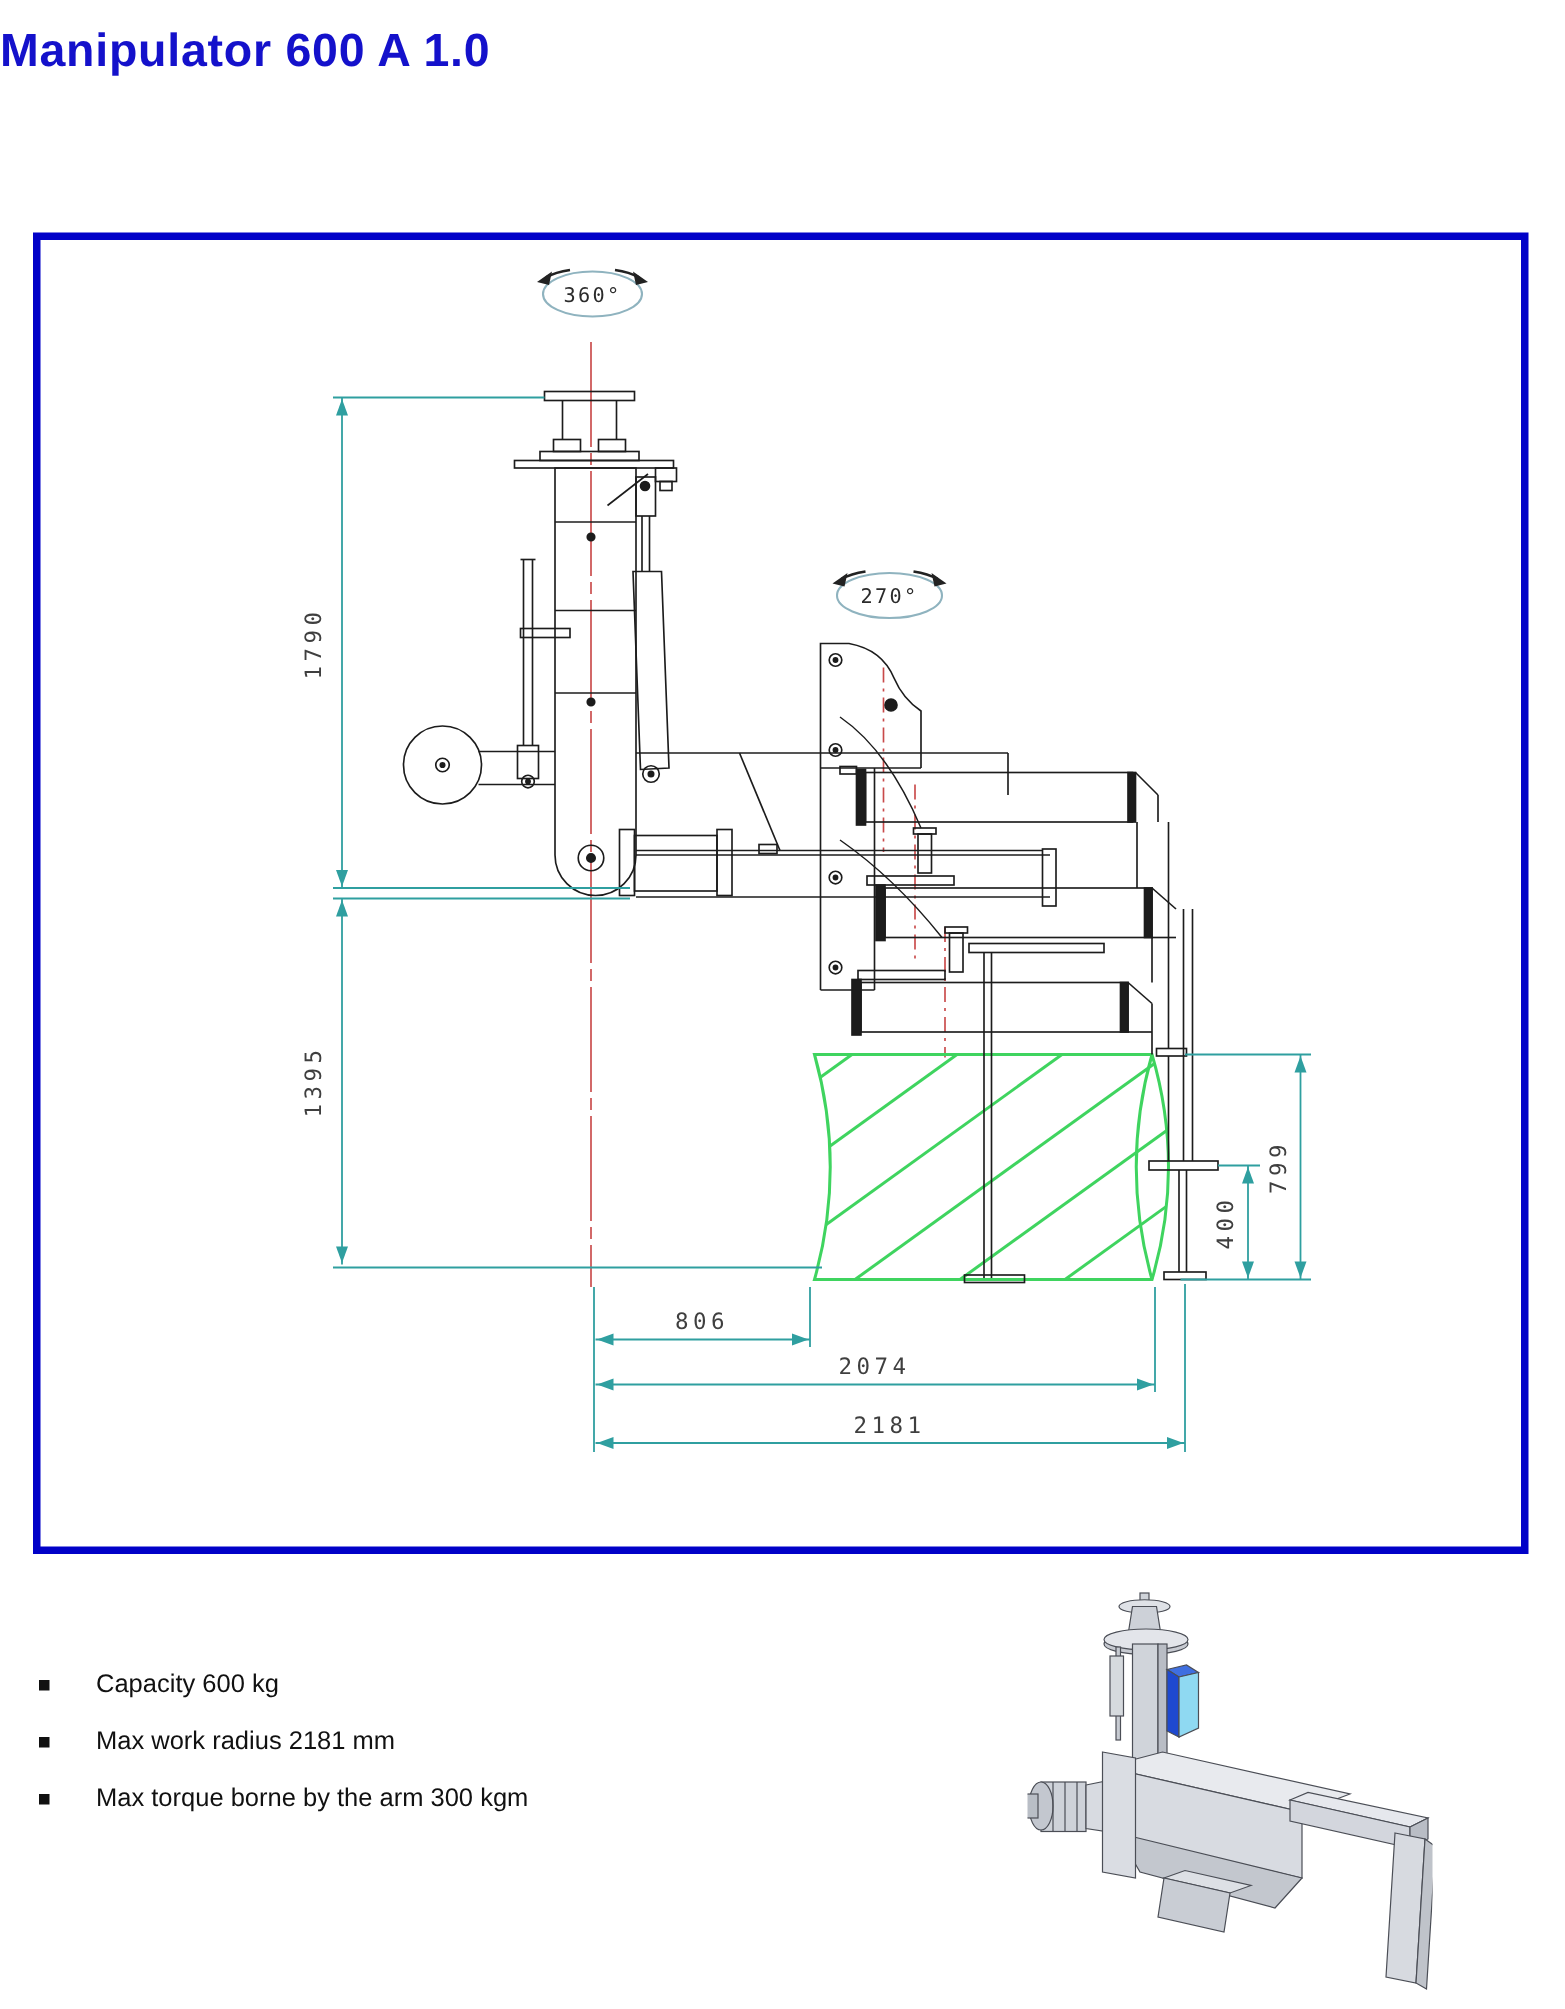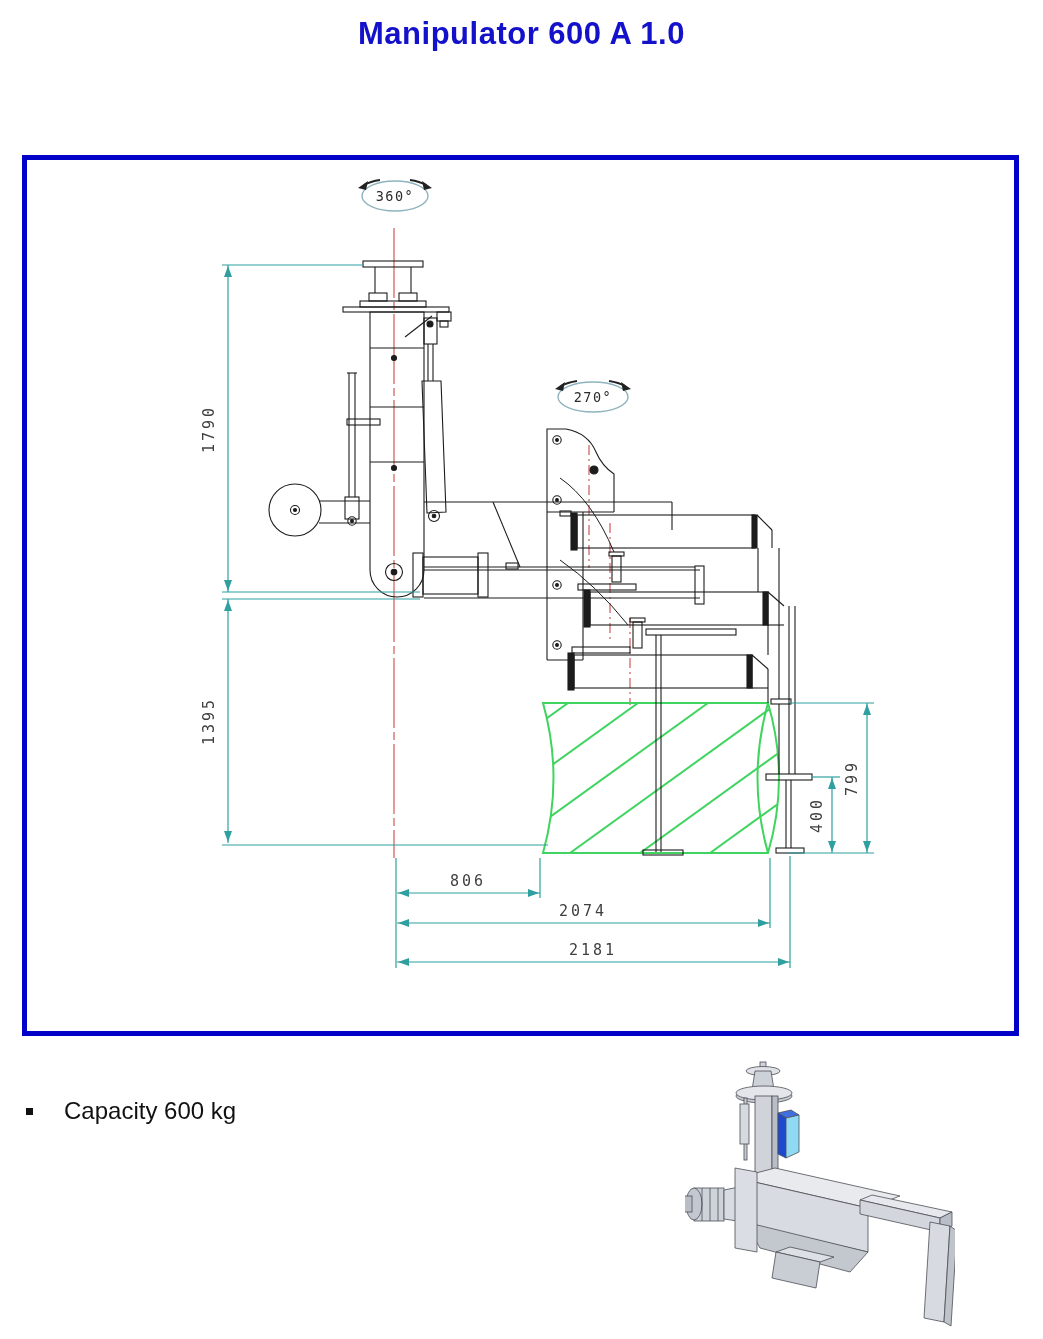--- a/index.html
+++ b/index.html
@@ -1,23 +1,23 @@
 <!DOCTYPE html>
 <html><head>
 <meta charset="utf-8">
 <style>
   html,body{margin:0;padding:0;background:#ffffff;}
   body{width:1043px;height:1339px;position:relative;font-family:"Liberation Sans",sans-serif;overflow:hidden;}
-  .page-title{position:absolute;top:16px;left:0;width:1043px;text-align:center;
+  .page-title{position:absolute;top:16px;left:0;width:1043px;
     color:#1411CB;font-size:31px;font-weight:bold;letter-spacing:.5px;}
   .drawing-frame{position:absolute;left:22px;top:155px;width:987px;height:871px;
     border:5px solid #0101C8;background:#ffffff;}
   .drawing-frame svg{display:block;}
   .spec-list{position:absolute;left:22px;top:1098px;list-style:none;margin:0;padding:0;}
-  .spec-list li{position:relative;padding-left:42px;font-size:24px;line-height:26px;color:#111;}
+  .spec-list li{position:relative;padding-left:42px;font-size:17px;line-height:26px;color:#111;margin-top:12px;}
   .spec-list li::before{content:"";position:absolute;left:4px;top:10px;width:7px;height:7px;background:#111;}
   .thumb3d{position:absolute;left:685px;top:1058px;width:270px;height:278px;}
   text.dim{font-family:"DejaVu Sans Mono",monospace;font-size:15px;fill:#3f3f3f;letter-spacing:3px;}
   text.rot{font-family:"DejaVu Sans Mono",monospace;font-size:13.5px;fill:#2b2b2b;letter-spacing:1.5px;}
 </style>
 </head>
 <body>
 
 <div class="page-title">Manipulator 600 A 1.0</div>
 
@@ -230,20 +230,22 @@
     <path d="M609,381 A35,15 0 0 1 625,386" stroke="#222" stroke-width="1.8" fill="none"></path>
     <polygon points="555,389 565,382 563,391" fill="#222"></polygon>
     <polygon points="631,389 621,382 623,391" fill="#222"></polygon>
     <text class="rot" x="593" y="402" text-anchor="middle">270°</text>
   </g>
 </svg>
 </div>
 
 <ul class="spec-list">
   <li>Capacity 600 kg</li>
+  <li>Max work radius 2181 mm</li>
+  <li>Max torque borne by the arm 300 kgm</li>
 </ul>
 
 <div class="thumb3d">
 <svg width="270" height="278" viewBox="685 1058 270 278" xmlns="http://www.w3.org/2000/svg">
   <g stroke="#4B4E56" stroke-width="0.8">
 
     <rect x="760" y="1062" width="6" height="8" fill="#CFD3D9"></rect>
     <ellipse cx="763" cy="1071" rx="17" ry="4.5" fill="#DFE2E7"></ellipse>
     <polygon points="755,1071 771,1071 774,1090 752,1090" fill="#CDD1D8"></polygon>
     <ellipse cx="764" cy="1096" rx="28" ry="7" fill="#C7CAD1"></ellipse>

